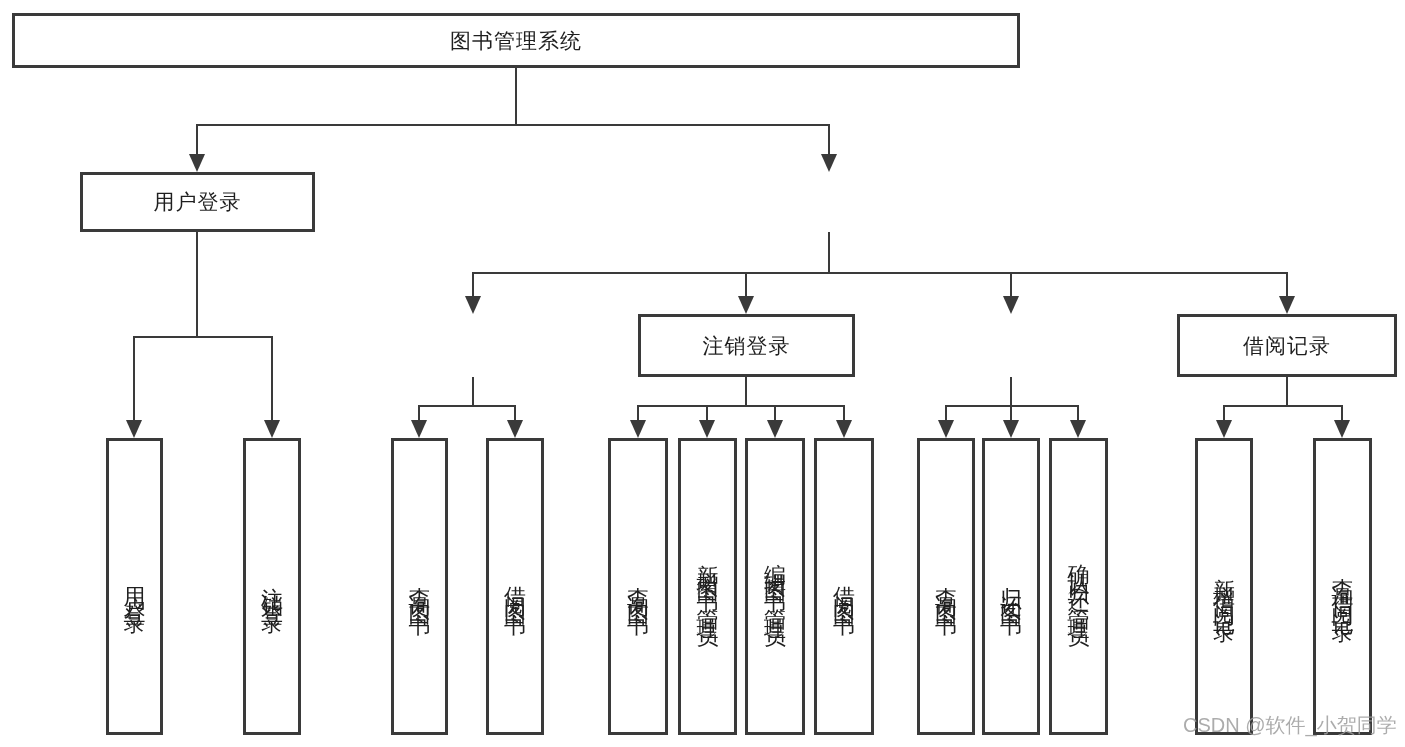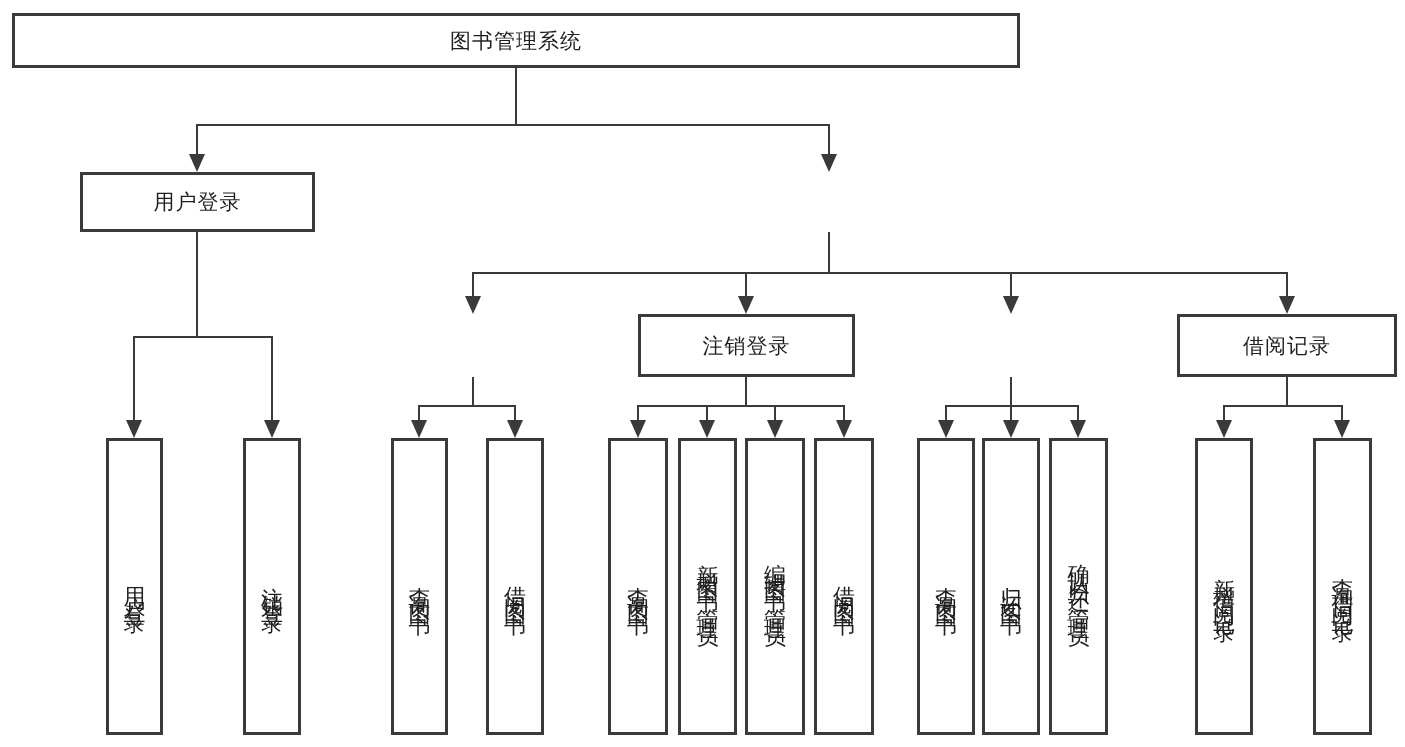--- a/index.html
+++ b/index.html
@@ -145,14 +145,15 @@
     <span>确认归还（管理员）</span>
   </div>
 
   <div class="node v" style="left:1195px;top:438px;width:58px;height:297px">
     <span>新增借阅记录</span>
   </div>
   <div class="node v" style="left:1313px;top:438px;width:59px;height:297px">
     <span>查询借阅记录</span>
   </div>
 
+  <div class="watermark">CSDN @软件_小贺同学</div>
 
 </div>
 
 </body></html>

